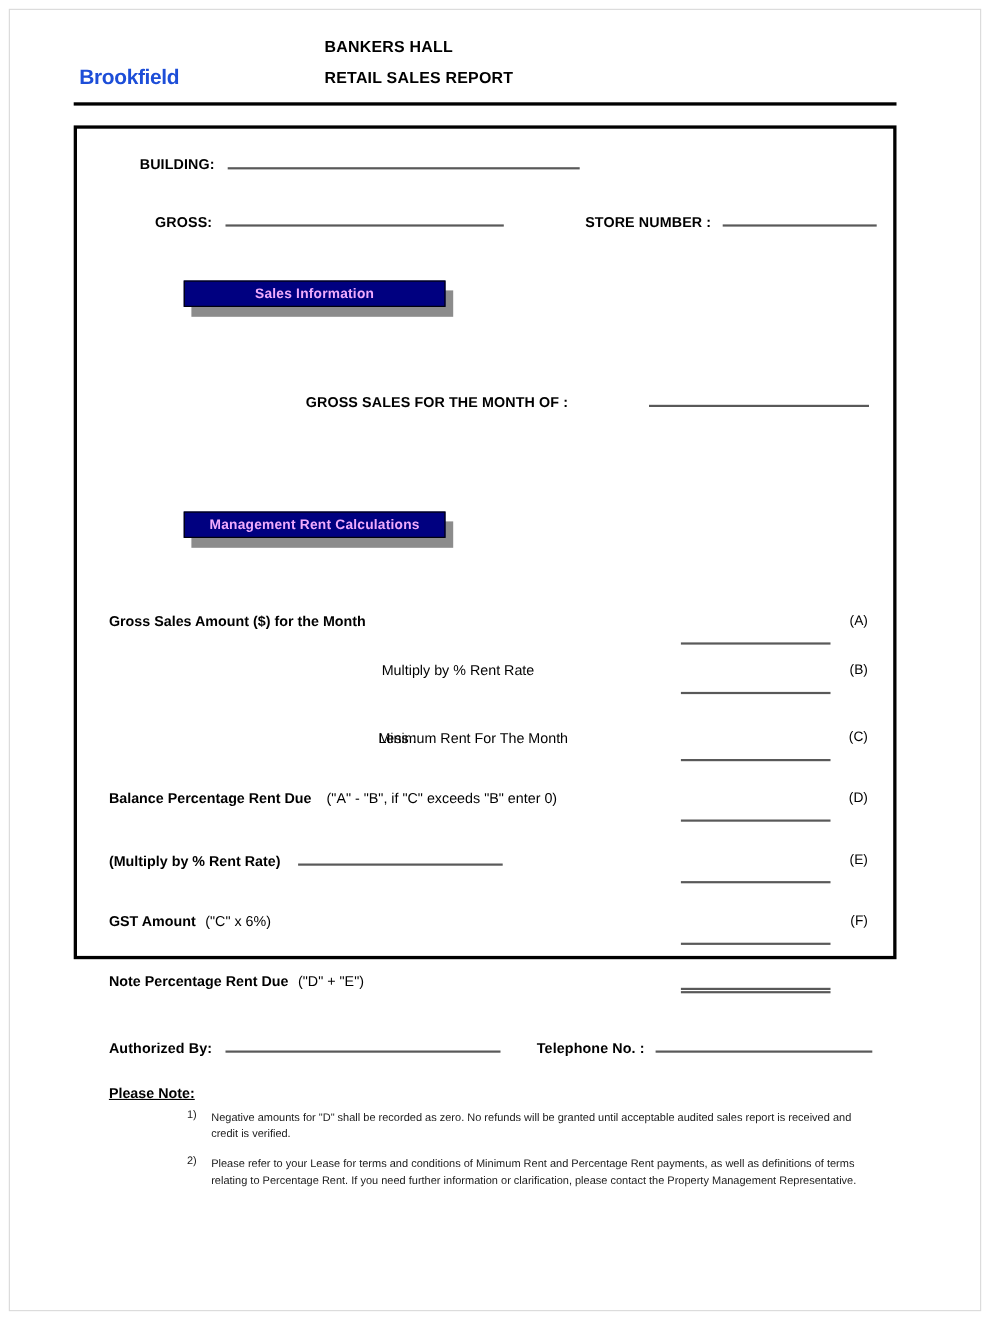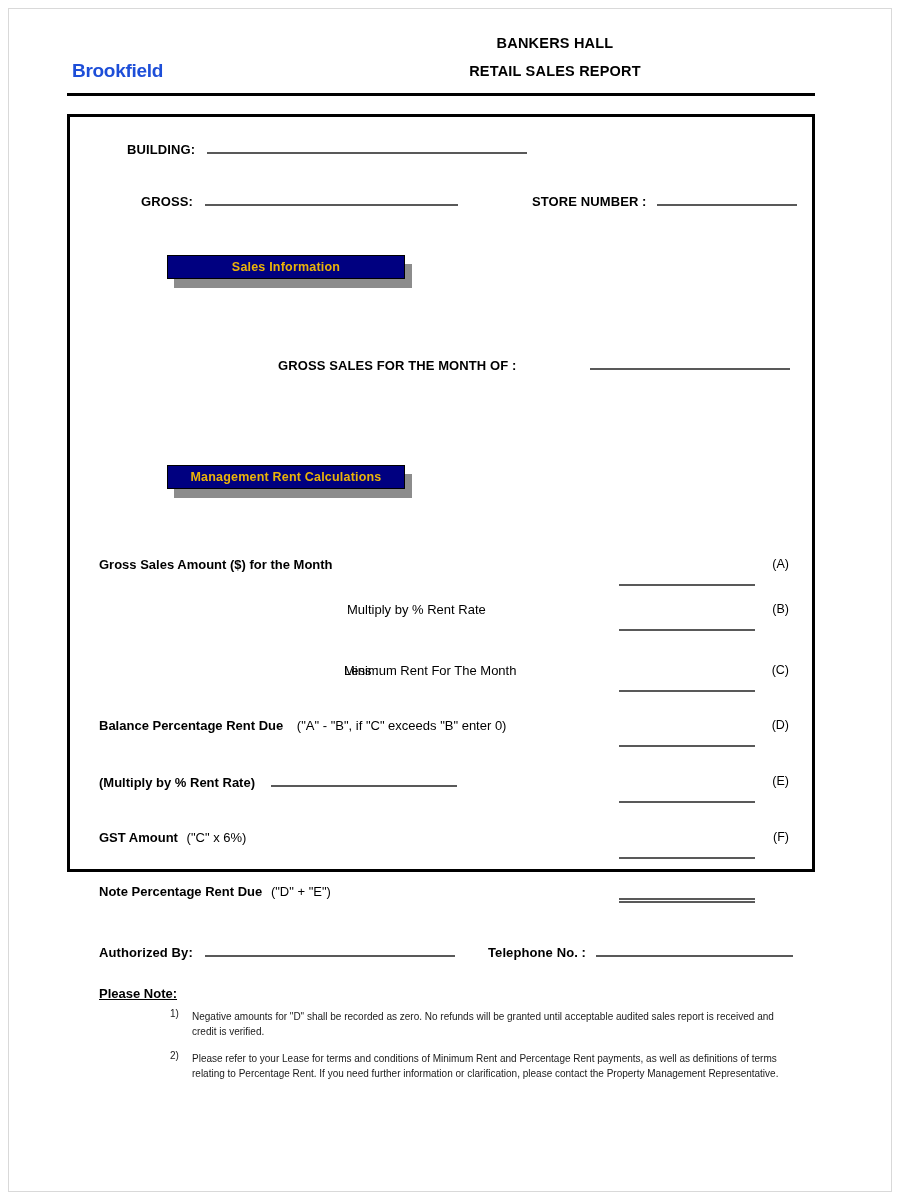--- a/index.html
+++ b/index.html
@@ -34,21 +34,21 @@
     position: absolute;
     left: 5px; top: 27px;
     font-size: 19px;
     font-weight: bold;
     color: #1d4ed8;
     letter-spacing: -0.3px;
   }
   .header-lines {
     position: absolute;
     right: 0px; top: 0px;
-    text-align: center;
+    text-align: left;
     width: 520px;
   }
   .header-line1 {
     font-size: 14.5px;
     font-weight: bold;
     letter-spacing: 0.2px;
     line-height: 20px;
   }
   .header-line2 {
     font-size: 14.5px;
@@ -116,21 +116,21 @@
   .banner-shadow {
     position: absolute;
     left: 7px; top: 9px;
     width: 100%; height: 100%;
     background: #8c8c8c;
   }
   .banner {
     position: relative;
     background: #000080;
     border: 1px solid #000000;
-    color: #eab308;
+    color: #f0abfc;
     font-size: 12.5px;
     font-weight: bold;
     text-align: center;
     line-height: 22px;
     height: 24px;
     letter-spacing: 0.2px;
   }
   #banner-sales-wrap { left: 97px; top: 138px; width: 238px; height: 24px; }
   #banner-pct-wrap   { left: 97px; top: 348px; width: 238px; height: 24px; }
 

